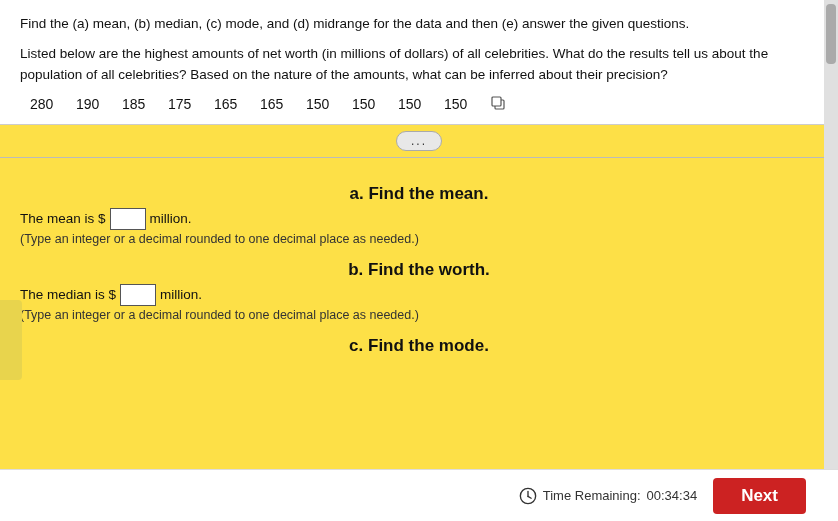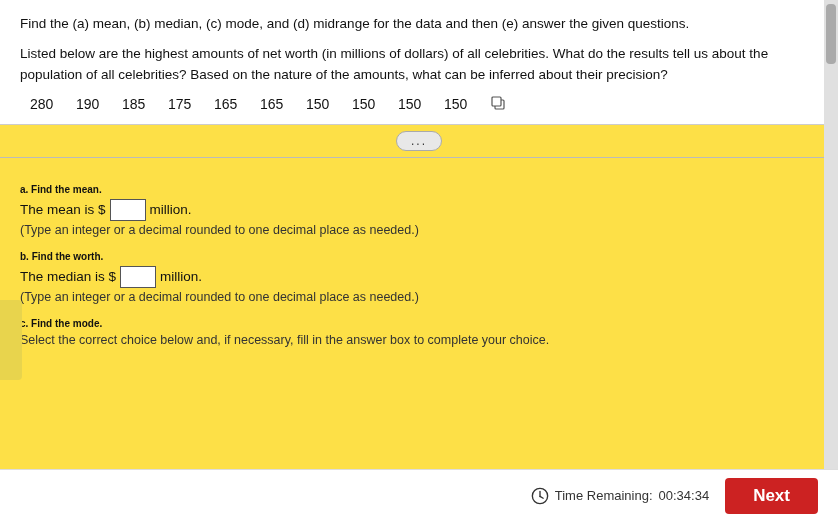--- a/index.html
+++ b/index.html
@@ -61,24 +61,25 @@
       color: #333;
       letter-spacing: 2px;
     }
     .content-section {
       padding: 12px 20px 60px 20px;
       flex: 1;
       overflow-y: auto;
     }
     .part-label {
       font-weight: bold;
-      font-size: 10px;
+      font-size: 17px;
       margin-top: 14px;
       margin-bottom: 4px;
       color: #111;
+      text-align: center;
     }
     .answer-line {
       font-size: 13.5px;
       color: #111;
       margin-bottom: 2px;
       display: flex;
       align-items: center;
       gap: 2px;
     }
     .answer-box {
@@ -100,21 +101,21 @@
       position: absolute;
       bottom: 0;
       left: 0;
       right: 0;
       height: 52px;
       background: #fff;
       border-top: 1px solid #ddd;
       display: flex;
       align-items: center;
       justify-content: flex-end;
-      padding: 0 20px;
+      padding: 0 32px;
       gap: 16px;
     }
     .time-remaining {
       display: flex;
       align-items: center;
       gap: 6px;
       font-size: 13px;
       color: #333;
     }
     .clock-icon {
@@ -204,21 +205,20 @@
 
     <div class="part-label">b. Find the worth.</div>
     <div class="answer-line">
       <span>The median is $</span>
       <input class="answer-box" type="text" style="">
       <span> million.</span>
     </div>
     <div class="hint-text">(Type an integer or a decimal rounded to one decimal place as needed.)</div>
 
     <div class="part-label">c. Find the mode.</div>
-    <div class="hint-text">Select the correct choice below and, if necessary, fill in the answer box to complete your choice.</div>
 
   </div>
 
   <div class="yellow-tab"></div>
 
   <div class="right-scrollbar">
     <div class="scrollbar-thumb"></div>
   </div>
 
   <div class="bottom-bar">

